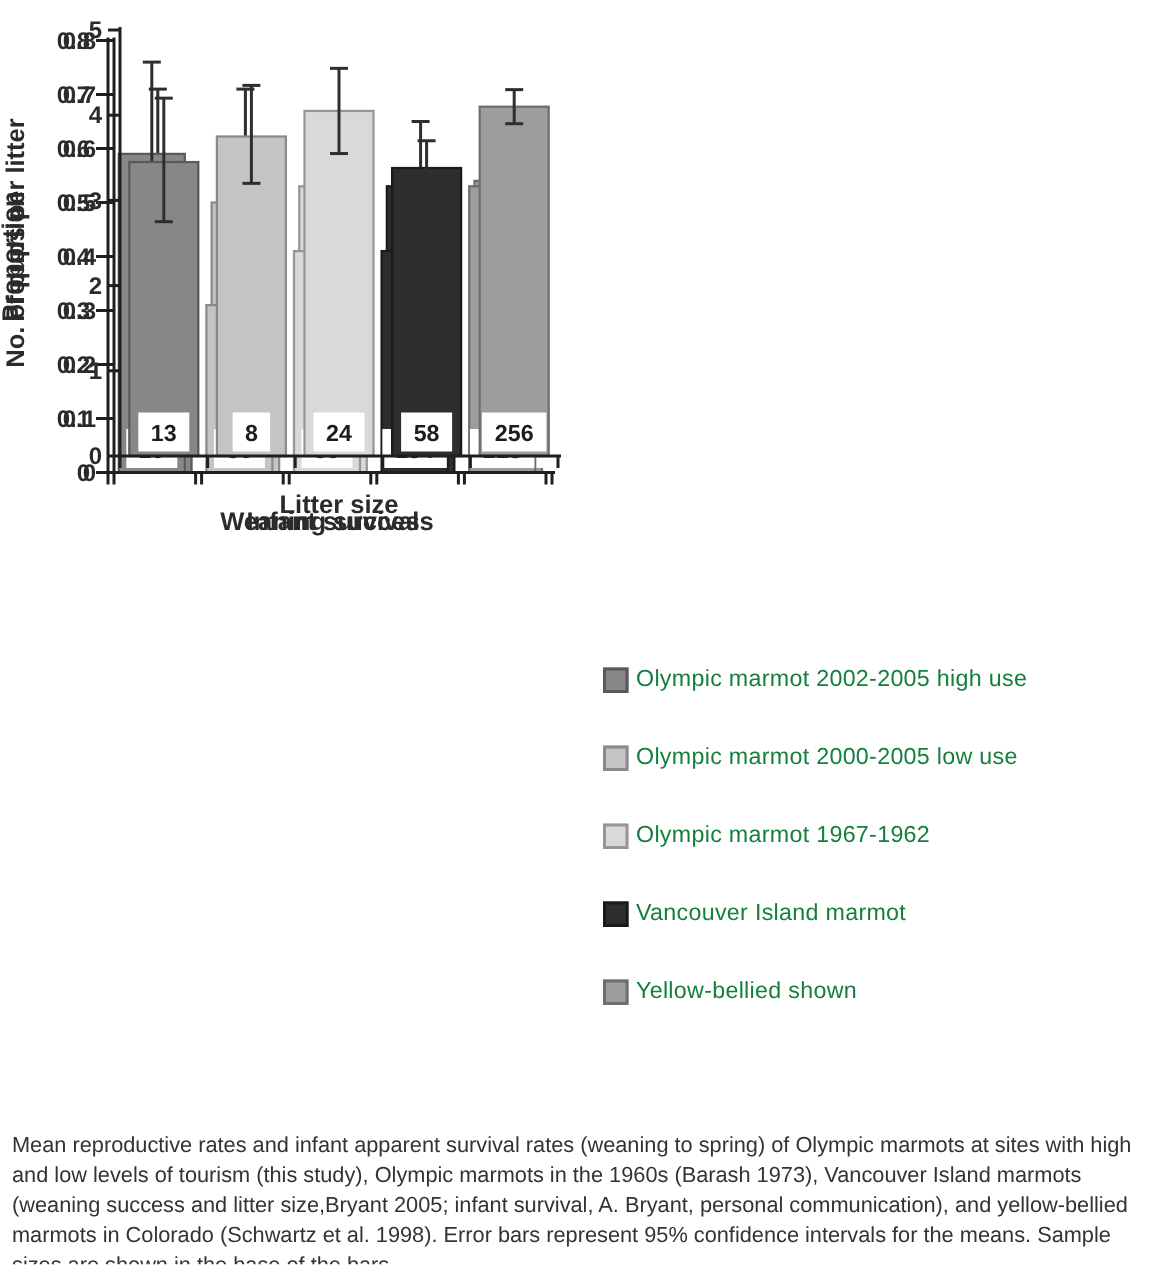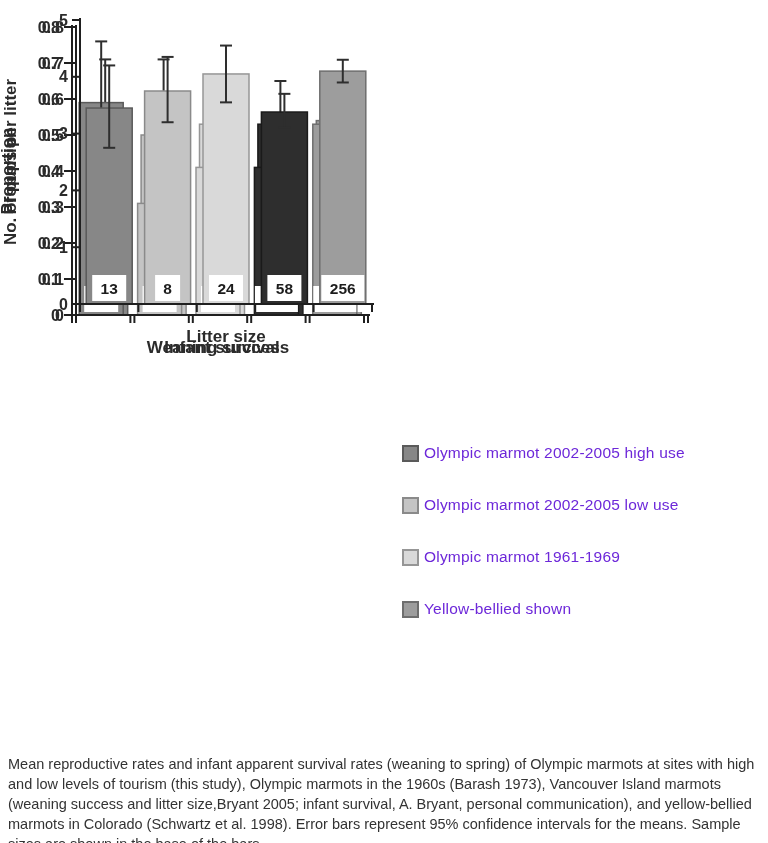--- a/index.html
+++ b/index.html
@@ -34,21 +34,21 @@
   .swatch {
     width: 13px;
     height: 13px;
     border: 2px solid #555;
     box-sizing: content-box;
     margin-right: 5px;
     flex: 0 0 auto;
   }
   .legend-label {
     font-size: 15.5px;
-    color: #6d28d9;
+    color: #15803d;
     letter-spacing: 0.2px;
     white-space: nowrap;
   }
 
   #caption {
     position: absolute;
     left: 8px;
     top: 739px;
     width: 750px;
     font-size: 14.5px;
@@ -238,25 +238,29 @@
       <text x="226" y="342" text-anchor="middle" font-size="17" font-weight="bold" fill="#2b2b2b">Litter size</text>
     </svg>
 
   <div id="legend">
       <div class="legend-item">
         <span class="swatch" style="background: rgb(135, 135, 135); border-color: rgb(90, 90, 90);"></span>
         <span class="legend-label">Olympic marmot 2002-2005 high use</span>
       </div>
       <div class="legend-item">
         <span class="swatch" style="background: rgb(196, 196, 196); border-color: rgb(138, 138, 138);"></span>
-        <span class="legend-label">Olympic marmot 2002-2005 low use</span>
+        <span class="legend-label">Olympic marmot 2000-2005 low use</span>
       </div>
       <div class="legend-item">
         <span class="swatch" style="background: rgb(217, 217, 217); border-color: rgb(150, 150, 150);"></span>
-        <span class="legend-label">Olympic marmot 1961-1969</span>
+        <span class="legend-label">Olympic marmot 1967-1962</span>
+      </div>
+      <div class="legend-item">
+        <span class="swatch" style="background: rgb(46, 46, 46); border-color: rgb(26, 26, 26);"></span>
+        <span class="legend-label">Vancouver Island marmot</span>
       </div>
       <div class="legend-item">
         <span class="swatch" style="background: rgb(157, 157, 157); border-color: rgb(110, 110, 110);"></span>
         <span class="legend-label">Yellow-bellied shown</span>
       </div>
     </div>
 
   <p id="caption">Mean reproductive rates and infant apparent survival rates (weaning to spring) of Olympic marmots at sites with high and low levels of tourism (this study), Olympic marmots in the 1960s (Barash 1973), Vancouver Island marmots (weaning success and litter size,Bryant 2005; infant survival, A. Bryant, personal communication), and yellow-bellied marmots in Colorado (Schwartz et al. 1998). Error bars represent 95% confidence intervals for the means. Sample sizes are shown in the base of the bars.</p>
 
 </div>

